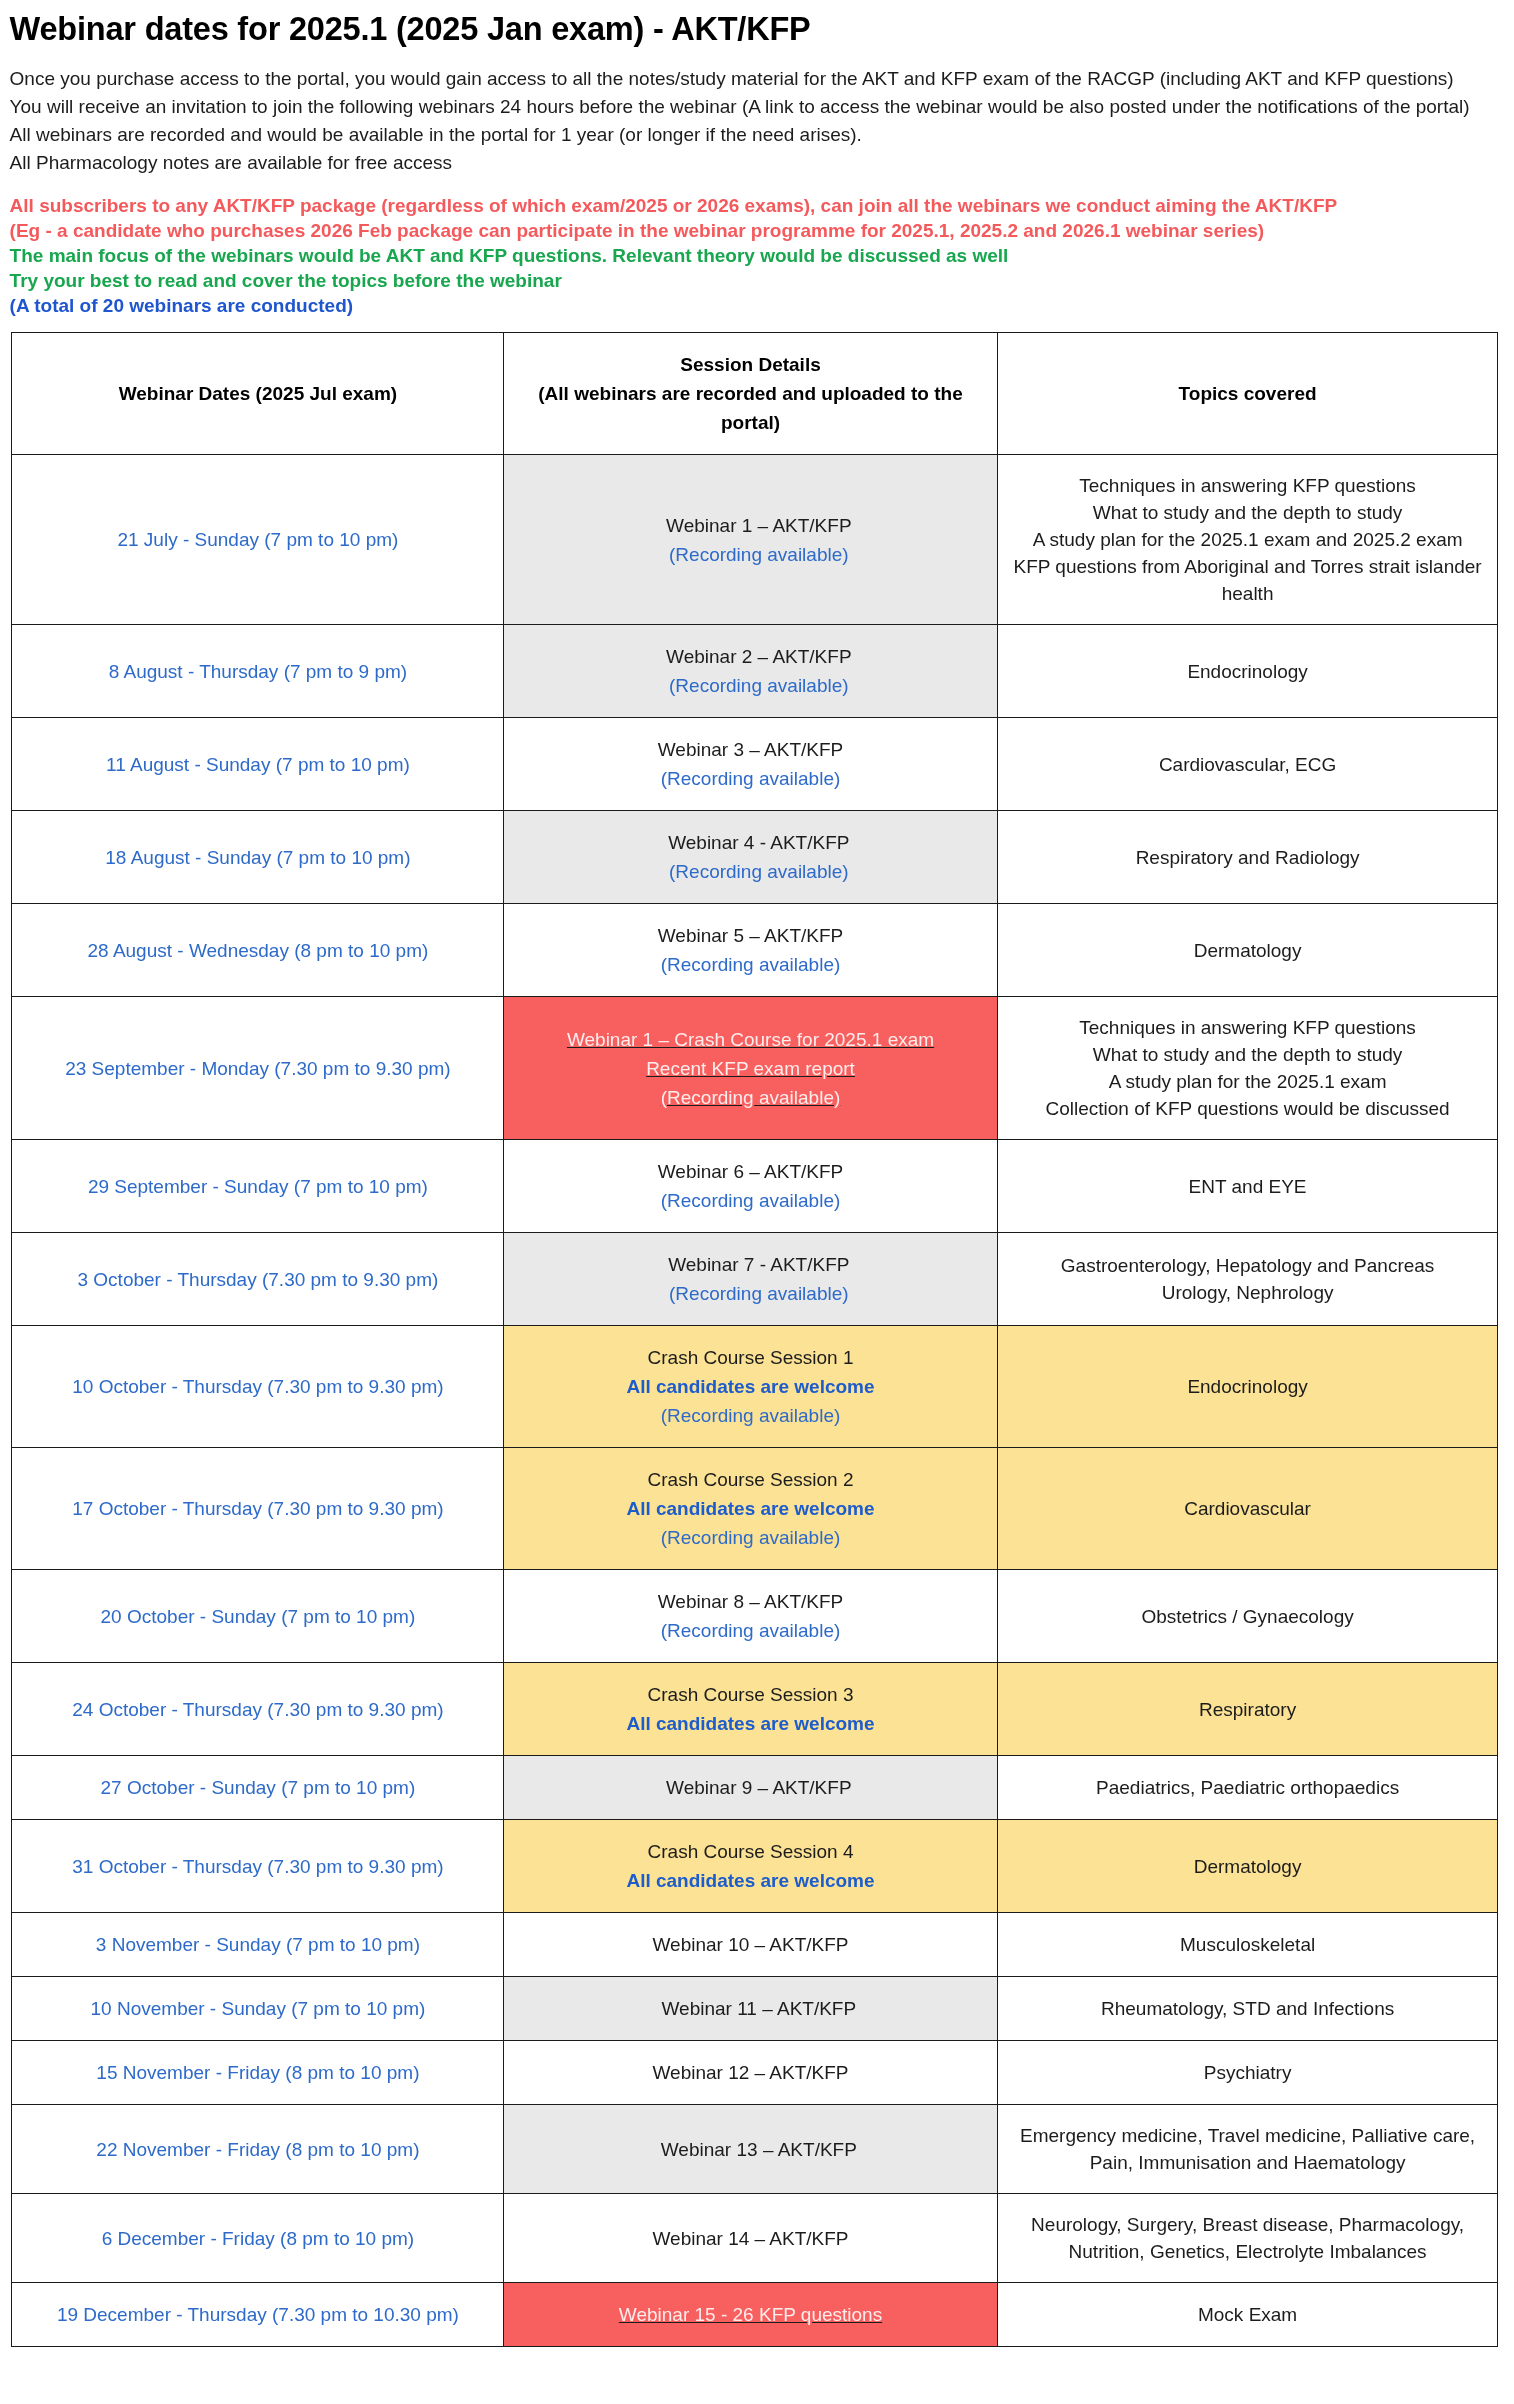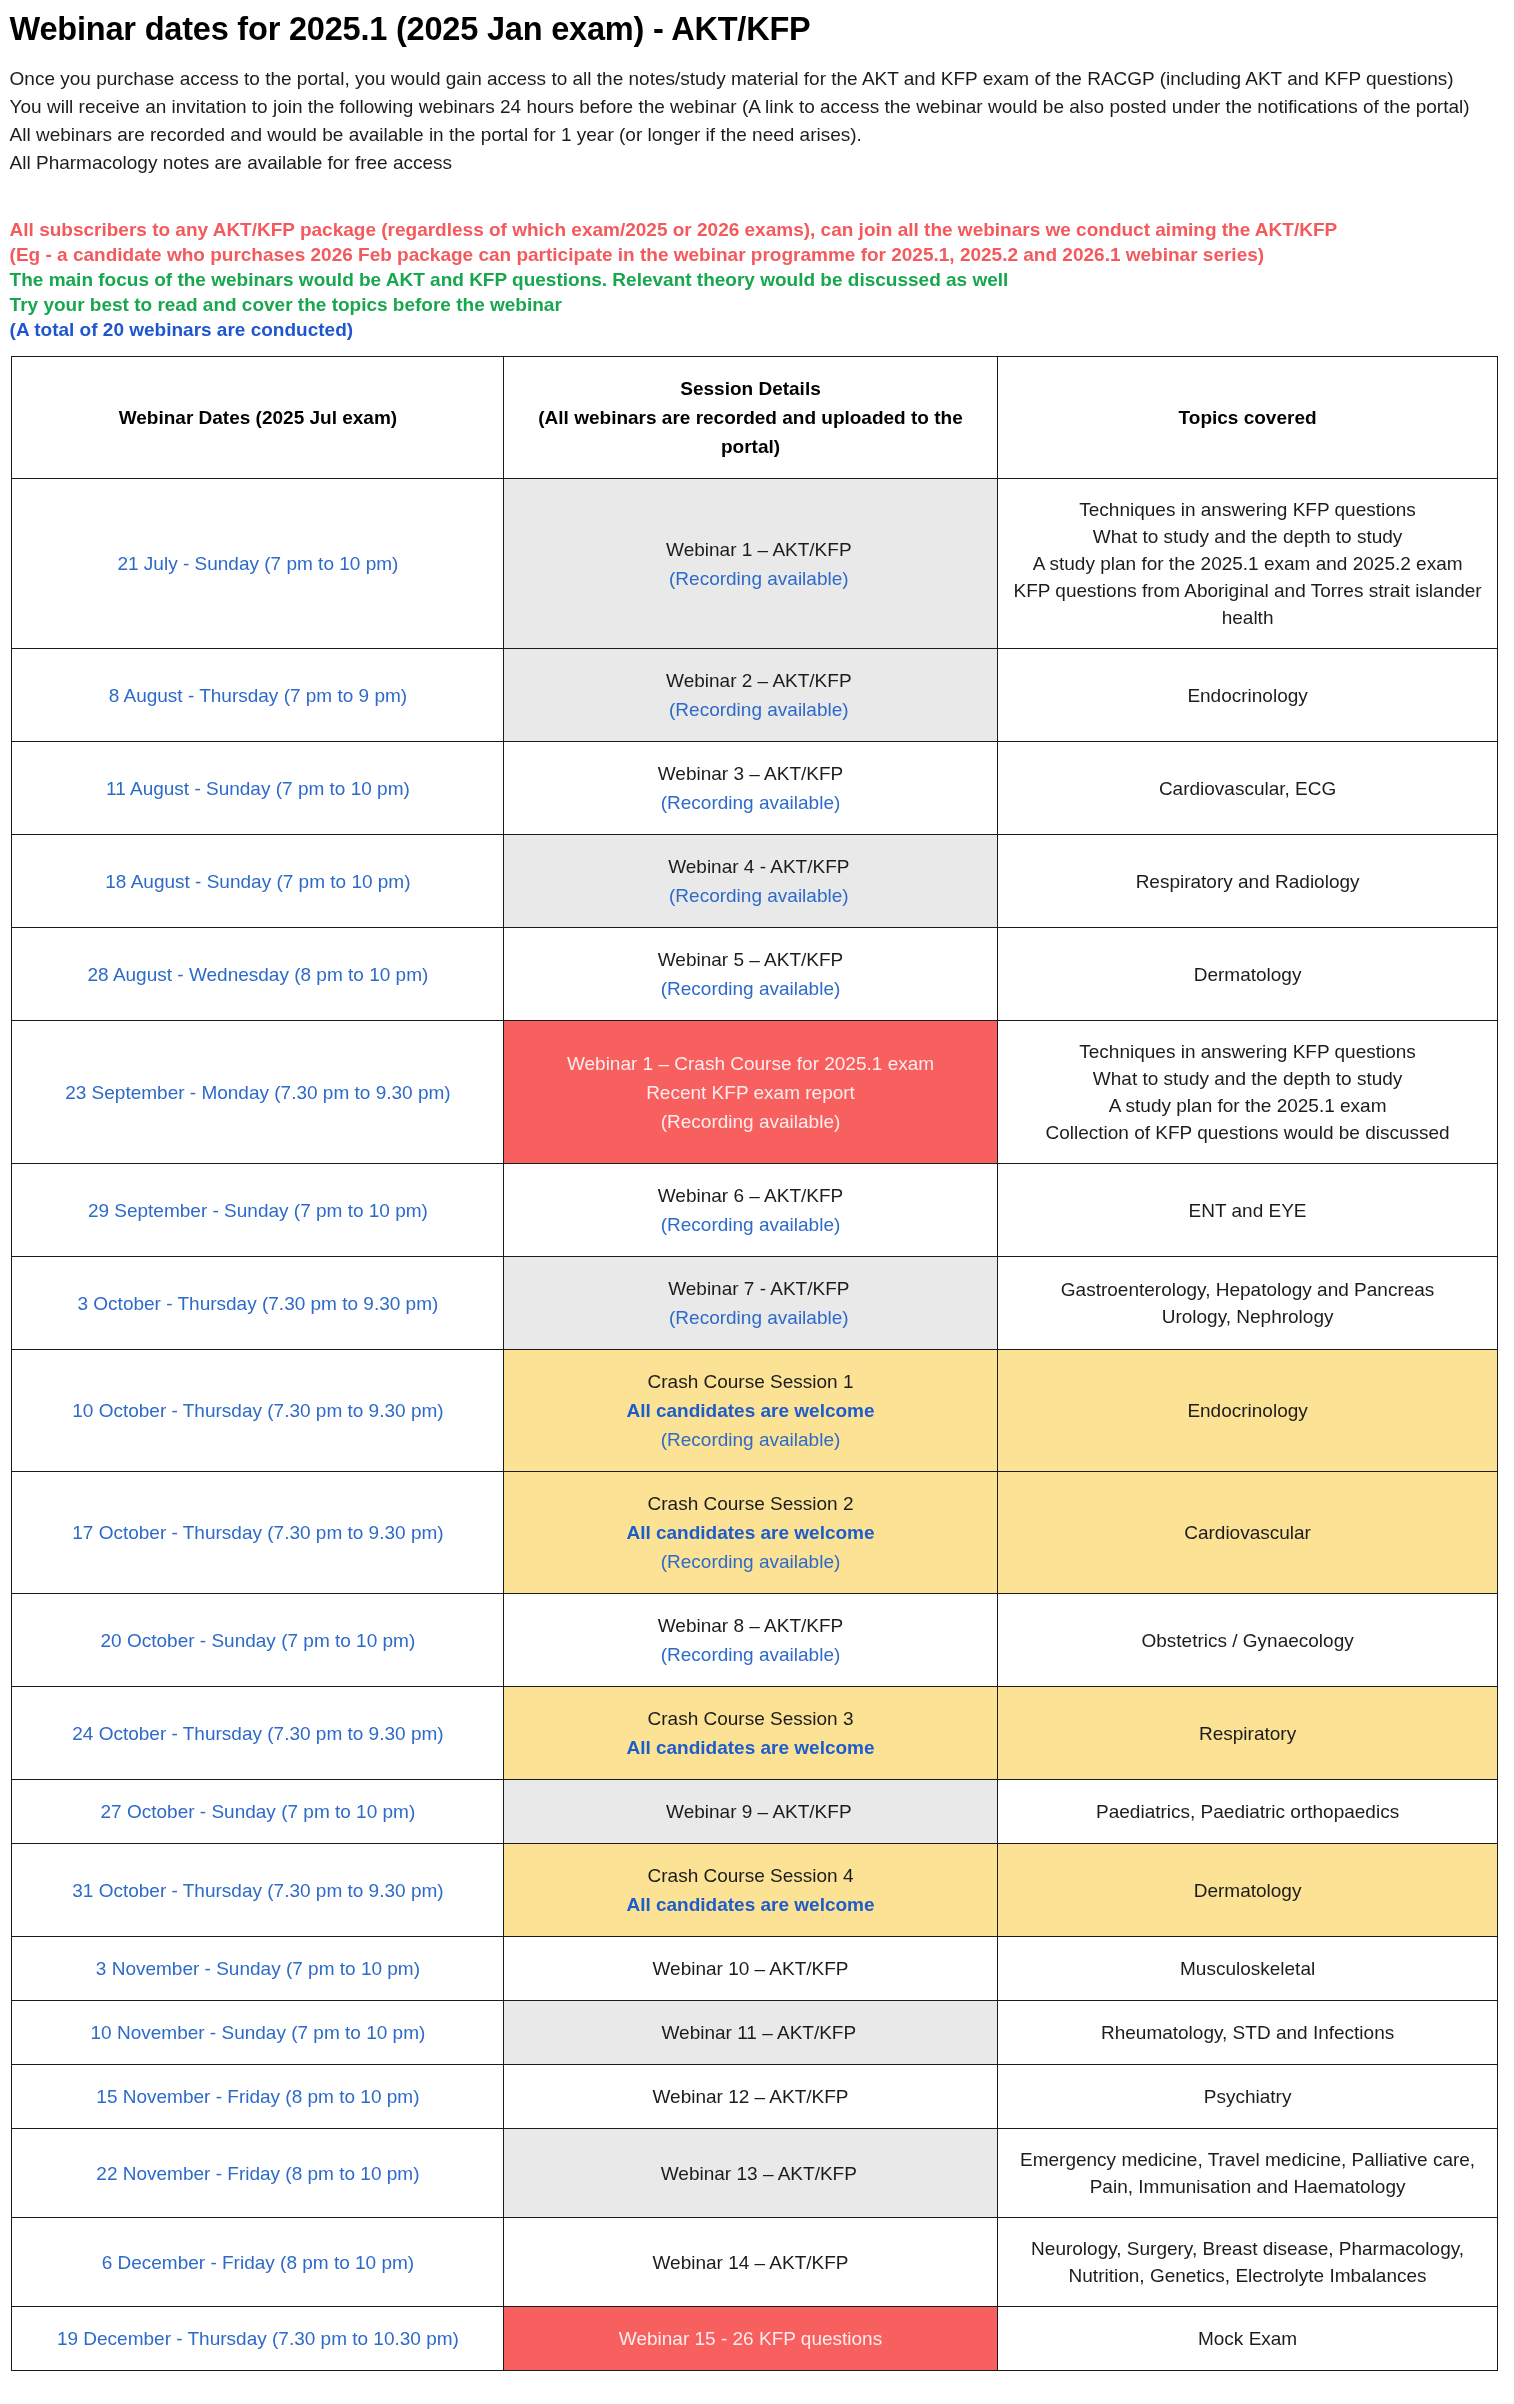--- a/index.html
+++ b/index.html
@@ -32,21 +32,21 @@
     margin:3.8px 0 15.3px 0;
     letter-spacing:-0.2px;
   }
   .intro p{
     margin:0;
     font-size:19px;
     line-height:28px;
     color:#1c1c1c;
   }
   .notices{
-    margin-top:40px;
+    margin-top:16px;
     margin-bottom:14.3px;
   }
   .notices p{
     margin:0;
     font-size:19px;
     line-height:25px;
     font-weight:700;
   }
   .notice-red{color:var(--notice_red);}
   .notice-green{color:var(--notice_green);}
@@ -88,21 +88,21 @@
   .sess-line{line-height:29px;}
   .topic-line{line-height:27px;color:#1c1c1c;}
 
   .ln-plain{color:#1c1c1c;}
   .ln-link{color:var(--link_blue);}
   .ln-linkbold{color:var(--welcome_blue);font-weight:700;}
   .ln-light{color:var(--red_cell_text);}
 
   td.bg-gray{background:var(--cell_gray);padding-left:30px;}
   td.bg-yellow{background:var(--cell_yellow);}
-  td.bg-red{background:var(--cell_red);}
+  td.bg-red{background:var(--cell_red);text-decoration:underline;}
   td.bg-white{background:#ffffff;}
 </style>
 </head>
 <body>
 
 <h1 class="page-title">Webinar dates for 2025.1 (2025 Jan exam) - AKT/KFP</h1>
 
 <div class="intro" id="intro">
     <p>Once you purchase access to the portal, you would gain access to all the notes/study material for the AKT and KFP exam of the RACGP (including AKT and KFP questions)</p>
     <p>You will receive an invitation to join the following webinars 24 hours before the webinar (A link to access the webinar would be also posted under the notifications of the portal)</p>

